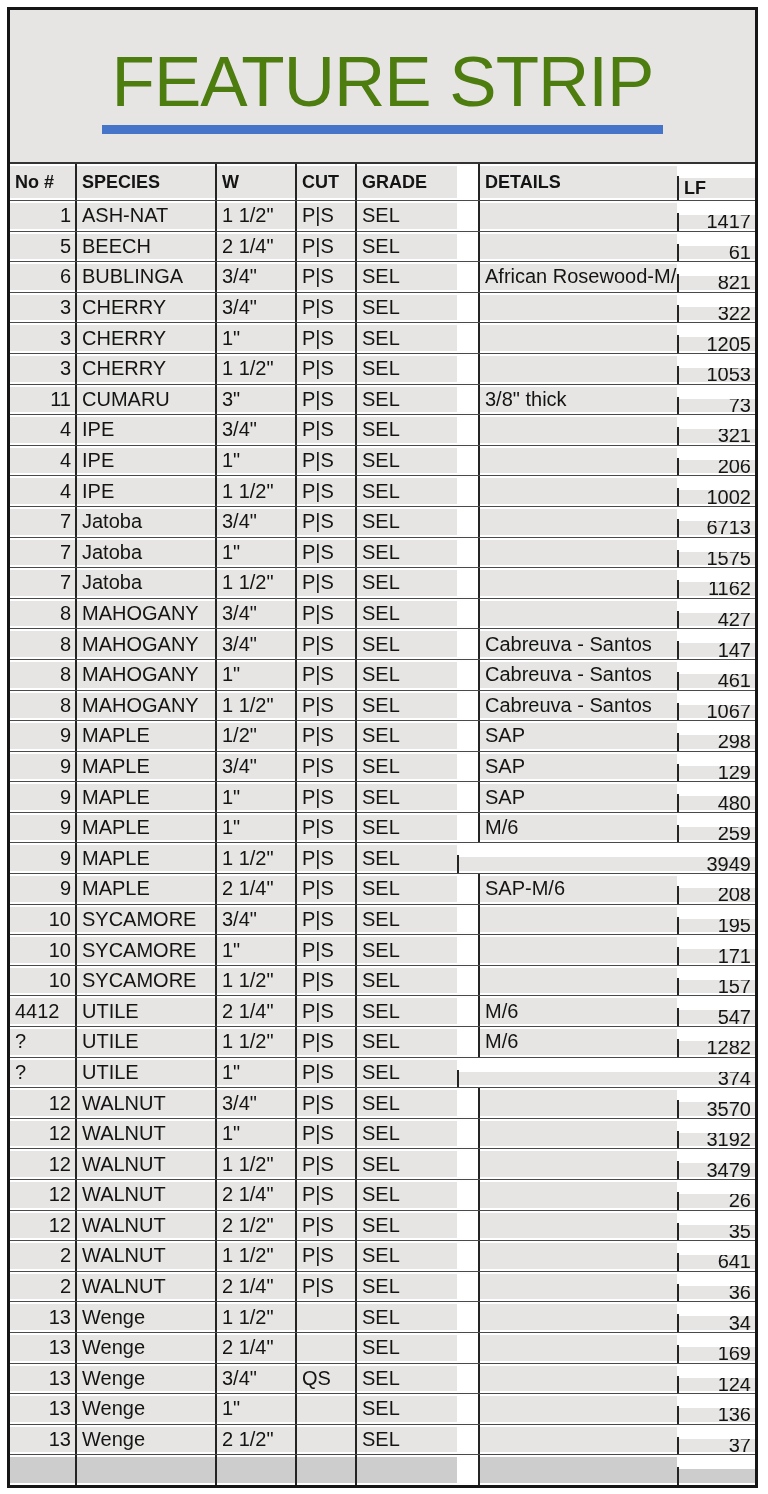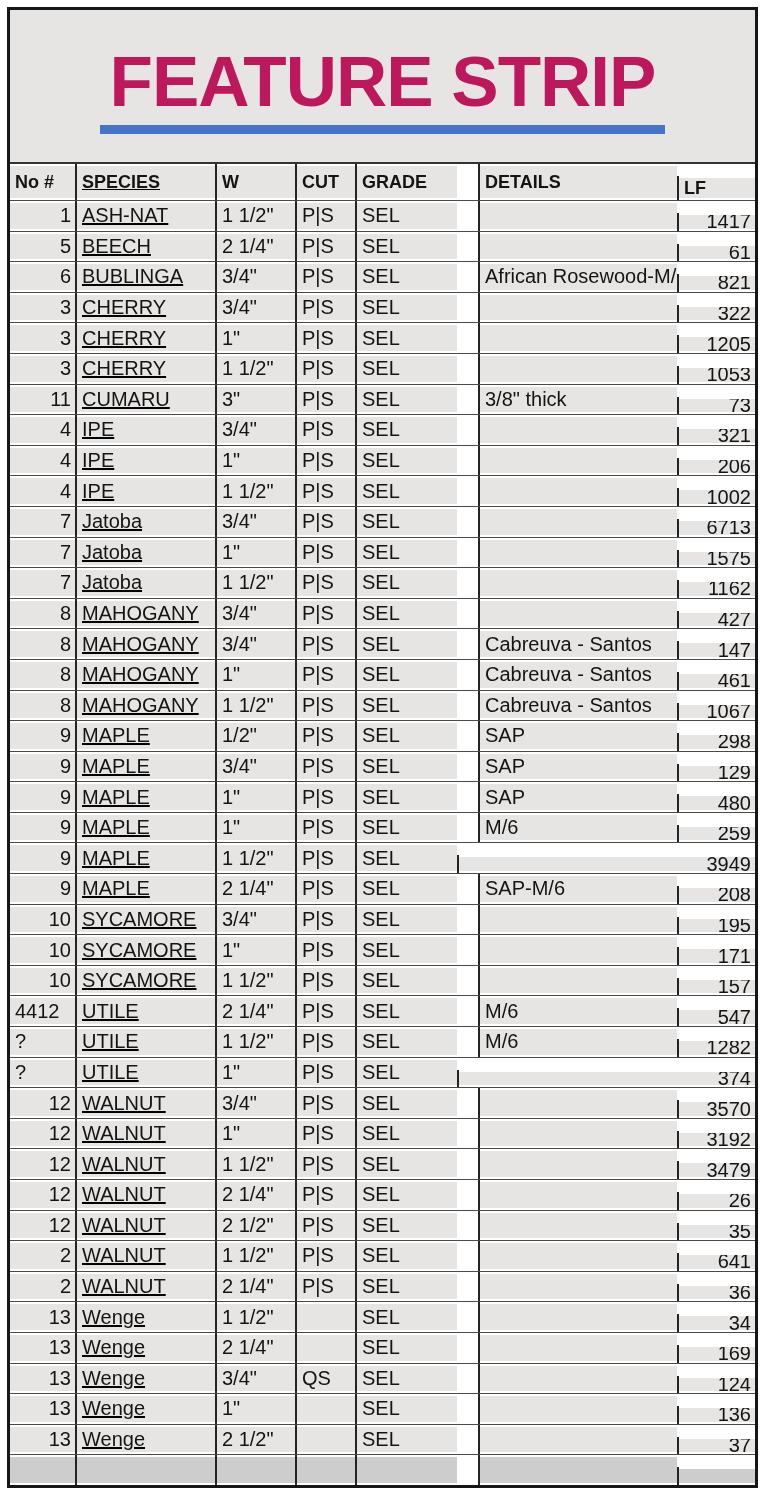--- a/index.html
+++ b/index.html
@@ -24,23 +24,23 @@
   .title-block {
     height: 152px;
     background: #e6e5e3;
     display: flex;
     align-items: center;
     justify-content: center;
     box-sizing: border-box;
   }
   .title {
     font-size: 71px;
-    font-weight: bold;
+    font-weight: normal;
     line-height: 1;
-    color: #be185d;
+    color: #4d7c0f;
     border-bottom: 9px solid #4674c9;
     padding: 0 10px 8px 10px;
     letter-spacing: -1px;
     margin-top: 8px;
   }
   .grid { width: 100%; }
   .row {
     display: flex;
     height: 30.6px;
     box-sizing: border-box;
@@ -48,21 +48,21 @@
     background: #ffffff;
   }
   .row.header { height: 38px; border-top: 2px solid #333333; }
   .cell {
     box-sizing: border-box;
     display: flex;
     overflow: hidden;
   }
   .cell + .cell { border-left: 2.5px solid #242424; }
   .col-no      { width: 65px;  }
-  .col-species { width: 140px; text-decoration: underline; }
+  .col-species { width: 140px; }
   .col-w       { width: 80px;  }
   .col-cut     { width: 60px;  }
   .col-grade   { width: 102px; }
   .col-details { width: 199px; margin-left: 21px; }
   .col-lf      { flex: 1; margin-top: 12px;      }
   .fill {
     flex: 1;
     margin: 2px 0;
     background: #e6e5e3;
     display: flex;

